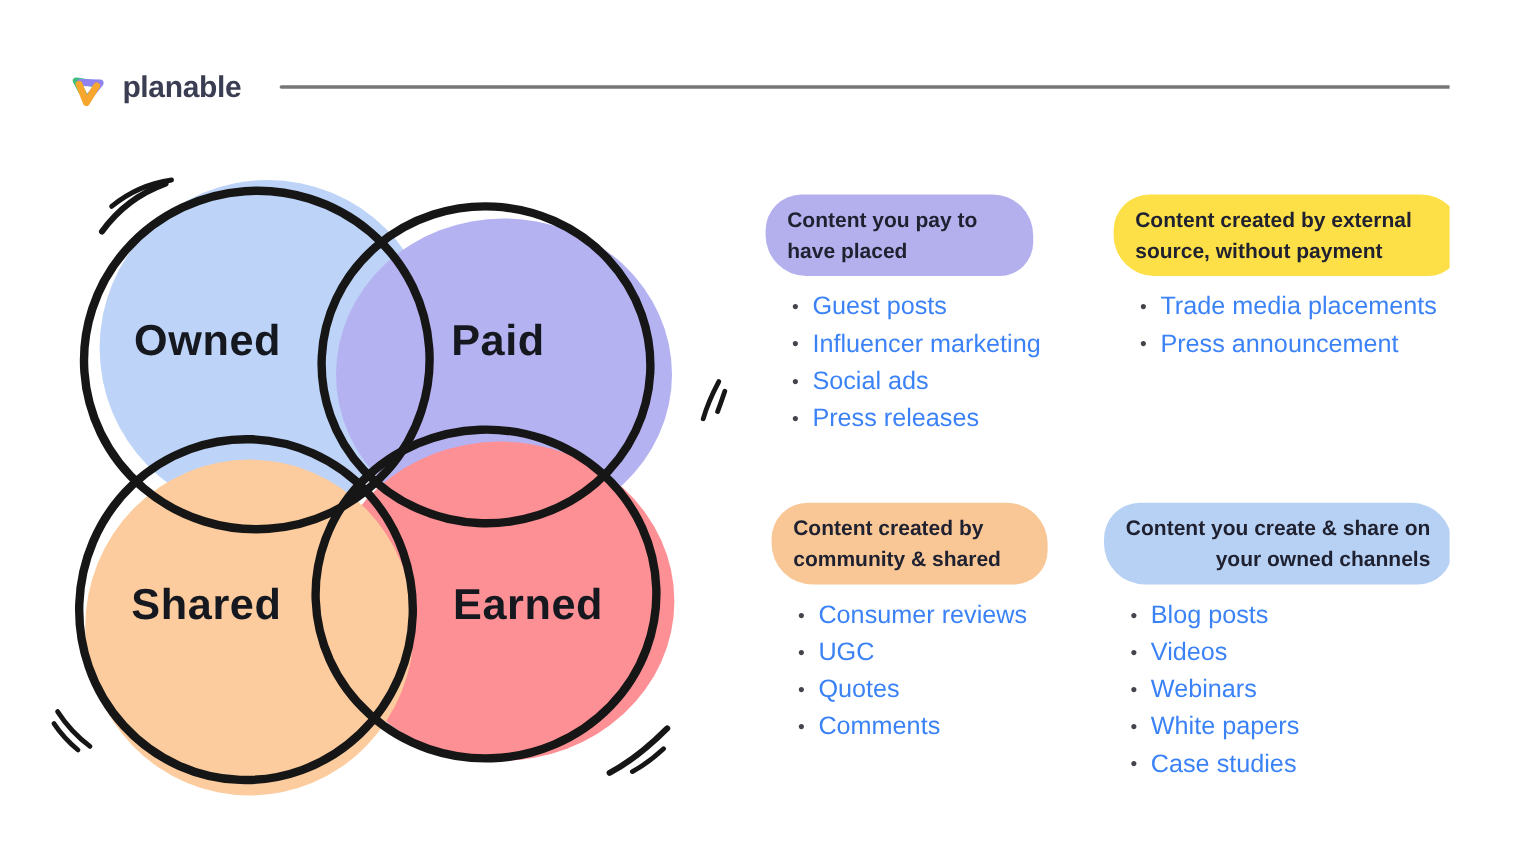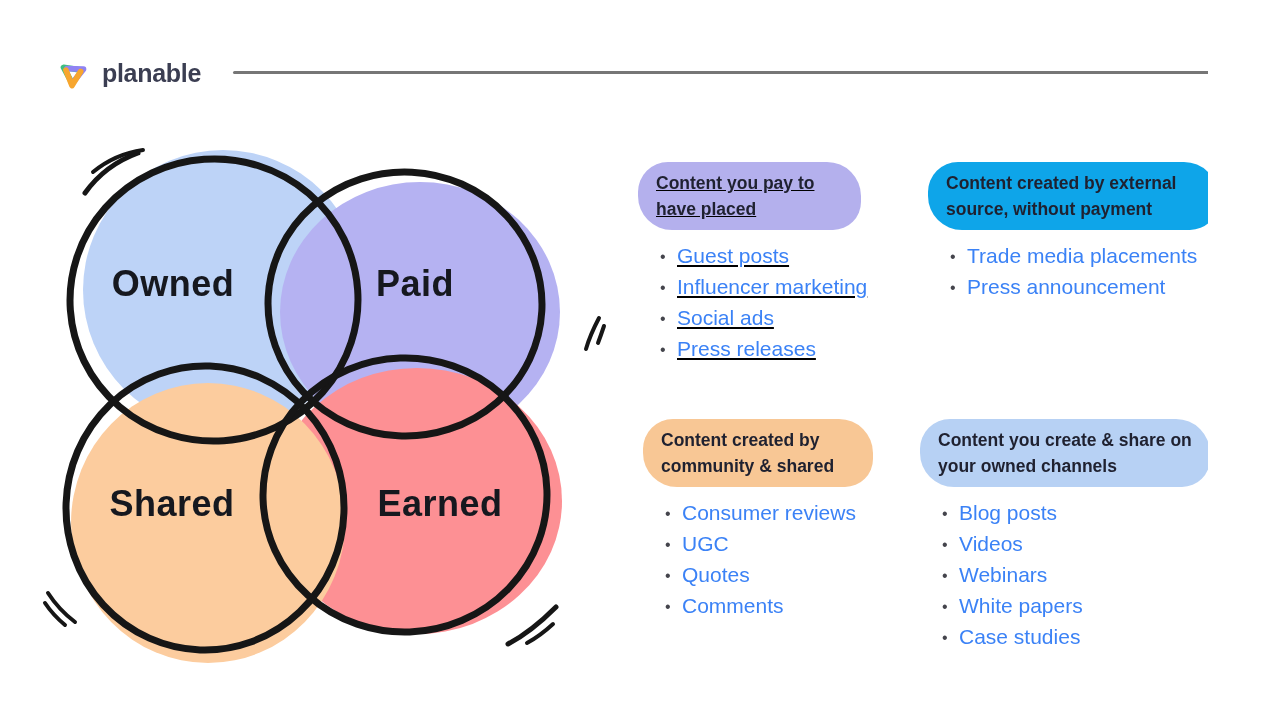--- a/index.html
+++ b/index.html
@@ -18,24 +18,24 @@
   .dash{fill:none;stroke:#161616;stroke-linecap:round;}
   .dash.w5{stroke-width:5px;} .dash.w4{stroke-width:4px;}
   
   .card{position:absolute;}
   .card .pill{display:flex;align-items:center;box-sizing:border-box;min-height:67px;
     padding:8px 18px;border-radius:30px 34px 28px 34px;}
   .card .pill h3{margin:0;font-size:17.5px;line-height:26px;font-weight:700;color:#1f2130;}
   .card ul{margin:15px 0 0 0;padding:0 0 0 22px;list-style:none;}
   .card li{position:relative;padding-left:17px;margin-bottom:9px;font-size:21px;line-height:22px;color:#3b82f6;}
   .card li::before{content:"\2022";position:absolute;left:0;top:1px;font-size:16px;color:#44454c;}
-  #card-paid{left:638px;top:162px;width:240px;text-decoration:underline;}   #card-paid .pill{width:223px;}
+  #card-paid{left:638px;top:162px;width:240px;}   #card-paid .pill{width:223px;}
   #card-earned{left:928px;top:162px;width:300px;} #card-earned .pill{width:290px;}
   #card-shared{left:643px;top:419px;width:240px;} #card-shared .pill{width:230px;}
-  #card-owned{left:920px;top:419px;width:305px;}  #card-owned .pill{width:290px;}
+  #card-owned{left:920px;top:419px;width:305px;}  #card-owned .pill{width:290px;text-align:right;}
 </style>
 </head>
 <body>
 
 <div class="page">
 
   <div class="brand">
     <svg width="42" height="42" viewBox="0 0 40 40">
       <g transform="rotate(-55 20 21)">
         <path d="M 13 24 L 20 10 L 27 24" fill="none" stroke="#3fbf7f" stroke-width="5.5" stroke-linecap="round" stroke-linejoin="round"></path>
@@ -94,21 +94,21 @@
     </div>
     <ul>
         <li>Guest posts</li>
         <li>Influencer marketing</li>
         <li>Social ads</li>
         <li>Press releases</li>
       </ul>
   </section>
 
   <section class="card" id="card-earned">
-    <div class="pill" style="background: #0ea5e9;">
+    <div class="pill" style="background: #fde047;">
       <h3>Content created by external source, without payment</h3>
     </div>
     <ul>
         <li>Trade media placements</li>
         <li>Press announcement</li>
       </ul>
   </section>
 
   <section class="card" id="card-shared">
     <div class="pill" style="background: rgb(248, 199, 149);">

